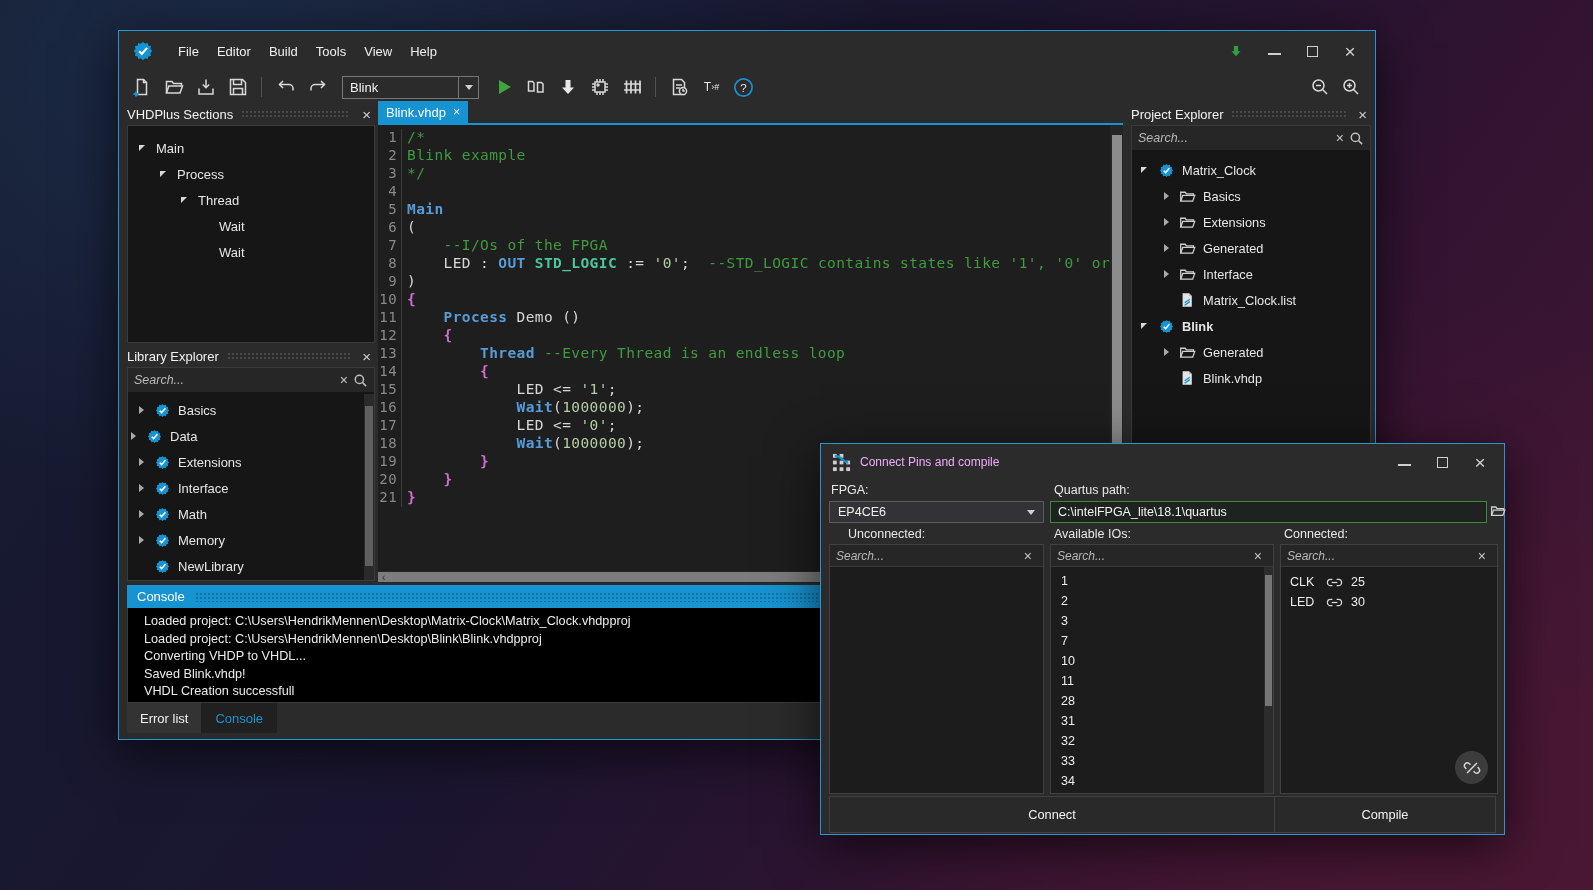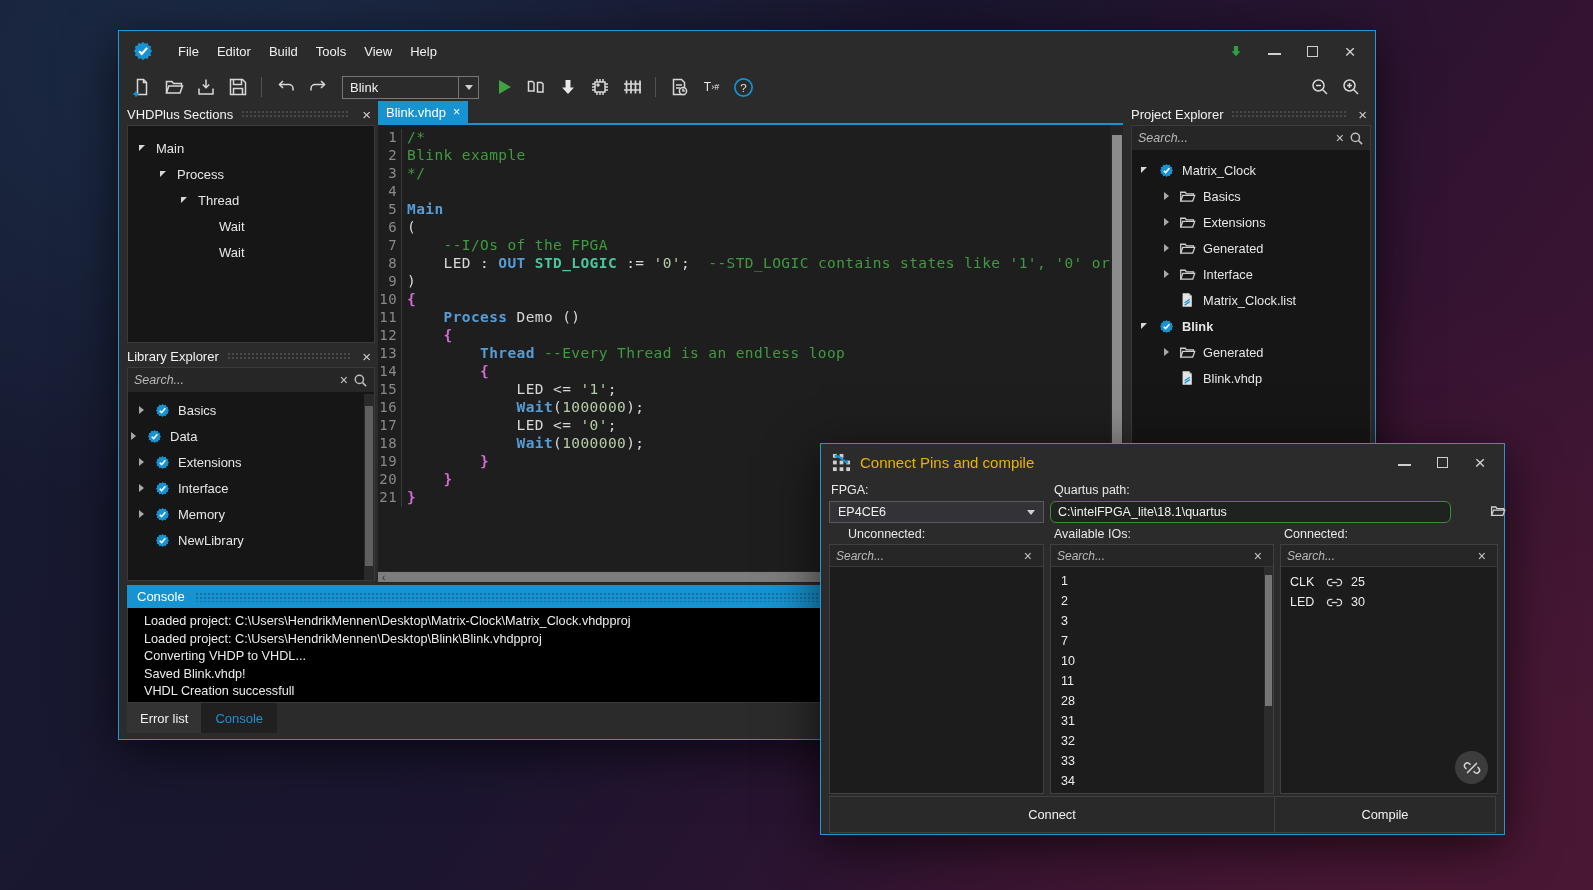--- a/index.html
+++ b/index.html
@@ -91,21 +91,21 @@
   .console-head .dots { flex:1; height:10px; margin:0 10px; background-image:radial-gradient(rgba(0,0,0,.22) 1px, transparent 1.2px); background-size:4px 4px; }
   .console-body { height:95px; background:#000000; border:1px solid #3a3a3a; border-top:none; padding:5px 16px; font-size:12.7px; line-height:17.5px; color:#ececec; }
   .console-tabs { height:30px; display:flex; align-items:stretch; background:#2b2b2b; }
   .ctab { display:flex; align-items:center; padding:0 13px; font-size:13px; border-right:1px solid #1f1f1f; }
   .ctab-idle { background:#333333; color:#f0f0f0; }
   .ctab-active { background:#202020; color:#1793d1; }
 
   
   #dialog { left:820px; top:443px; width:685px; height:392px; z-index:10; background:#2b2b2b; }
   .dlg-title { height:36px; display:flex; align-items:center; padding:0 11px; gap:9px; }
-  .dlg-title .t { font-size:15px; color:#eab308; }
+  .dlg-title .t { font-size:12px; color:#f0abfc; }
   .dlg-caption { margin-left:auto; display:flex; gap:24px; margin-right:6px; align-items:center; }
   .dlg-label { position:absolute; font-size:12.5px; color:#e8e8e8; }
   .dd { position:absolute; height:22px; background:#333337; border:1px solid #5a5a5e; display:flex; align-items:center; padding:0 8px; font-size:12.5px; color:#f0f0f0; }
   .dd .caret-down { margin-left:auto; }
   .path-input { position:absolute; height:22px; background:#1f2320; border:1px solid #3c8a3c; display:flex; align-items:center; padding:0 7px; font-size:12.5px; color:#f0f0f0; }
   .dlg-col { position:absolute; top:100px; height:250px; background:#1c1c1c; border:1px solid #404040; }
   .dlg-search { height:22px; background:#262626; border-bottom:1px solid #3a3a3a; display:flex; align-items:center; padding:0 6px; }
   .dlg-search input { flex:1; background:transparent; border:none; outline:none; color:#e0e0e0; font-style:italic; font-size:12px; font-family:"Liberation Sans",sans-serif; }
   .dlg-search input::placeholder { color:#b9b9b9; font-style:italic; }
   .io-row { height:20px; display:flex; align-items:center; padding-left:10px; font-size:12.5px; color:#ededed; }
@@ -366,20 +366,34 @@
               <svg width="17" height="17" viewBox="0 0 20 20">
                 <g fill="#1793d1">
                   <rect x="4.5" y="4.5" width="11" height="11" transform="rotate(45 10 10)"></rect>
                   <rect x="4.5" y="4.5" width="11" height="11" transform="rotate(15 10 10)"></rect>
                   <rect x="4.5" y="4.5" width="11" height="11" transform="rotate(75 10 10)"></rect>
                 </g>
                 <path d="M6.8 10.2l2.2 2.2 4.4-5" stroke="#fff" stroke-width="1.8" fill="none"></path>
               </svg>
             </span>
             <span>Interface</span>
+          </div>
+          <div class="tree-row" style="padding-left: 8px;">
+            <span class="exp exp-closed"></span>
+            <span class="node-icon">
+              <svg width="17" height="17" viewBox="0 0 20 20">
+                <g fill="#1793d1">
+                  <rect x="4.5" y="4.5" width="11" height="11" transform="rotate(45 10 10)"></rect>
+                  <rect x="4.5" y="4.5" width="11" height="11" transform="rotate(15 10 10)"></rect>
+                  <rect x="4.5" y="4.5" width="11" height="11" transform="rotate(75 10 10)"></rect>
+                </g>
+                <path d="M6.8 10.2l2.2 2.2 4.4-5" stroke="#fff" stroke-width="1.8" fill="none"></path>
+              </svg>
+            </span>
+            <span>Math</span>
           </div>
           <div class="tree-row" style="padding-left: 8px;">
             <span class="exp exp-closed"></span>
             <span class="node-icon">
               <svg width="17" height="17" viewBox="0 0 20 20">
                 <g fill="#1793d1">
                   <rect x="4.5" y="4.5" width="11" height="11" transform="rotate(45 10 10)"></rect>
                   <rect x="4.5" y="4.5" width="11" height="11" transform="rotate(15 10 10)"></rect>
                   <rect x="4.5" y="4.5" width="11" height="11" transform="rotate(75 10 10)"></rect>
                 </g>
@@ -620,21 +634,21 @@
     </span>
   </div>
 
   <div class="dlg-label" style="left:10px; top:39px;">FPGA:</div>
   <div class="dlg-label" style="left:233px; top:39px;">Quartus path:</div>
 
   <div class="dd" style="left:8px; top:57px; width:215px;">
     <span>EP4CE6</span>
     <span class="caret-down"></span>
   </div>
-  <div class="path-input" style="left:229px; top:57px; width:401px;border-radius:6px;">
+  <div class="path-input" style="left:229px; top:57px; width:437px;">
     <span>C:\intelFPGA_lite\18.1\quartus</span>
   </div>
   <span style="position:absolute; left:669px; top:59px;">
       <svg width="16" height="16" viewBox="0 0 20 20" fill="none" stroke="#cfcfcf" stroke-width="1.6">
         <path d="M2 15.5V5h5.3l1.5 2H17v1.8"></path>
         <path d="M2 15.5l2.4-6.7H18.5l-2.4 6.7z"></path>
       </svg>
     </span>
 
   <div class="dlg-label" style="left:27px; top:83px;">Unconnected:</div>

